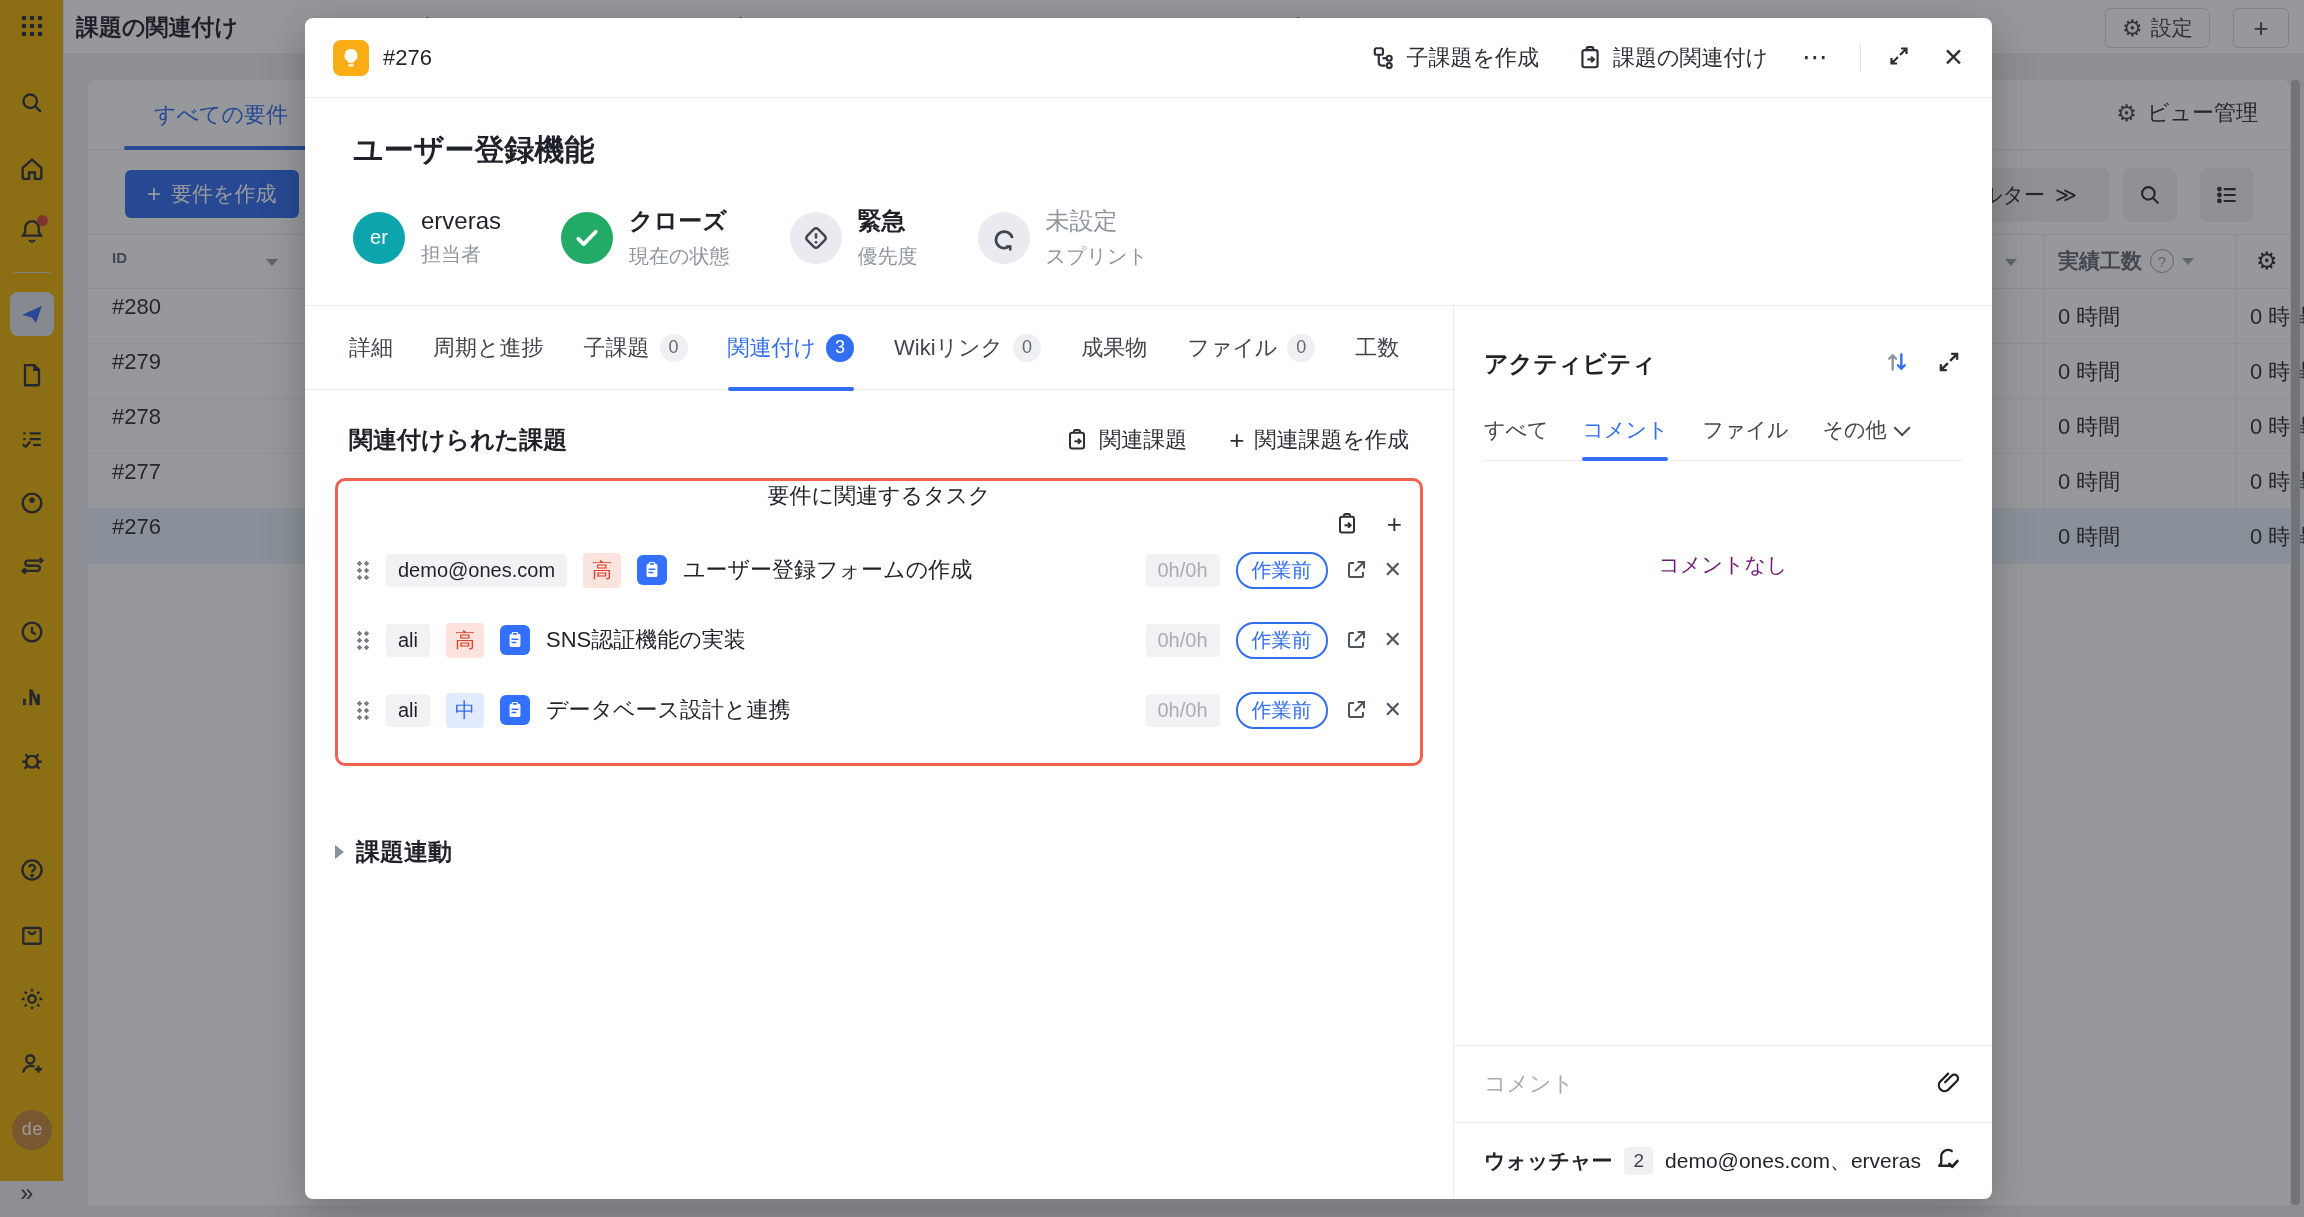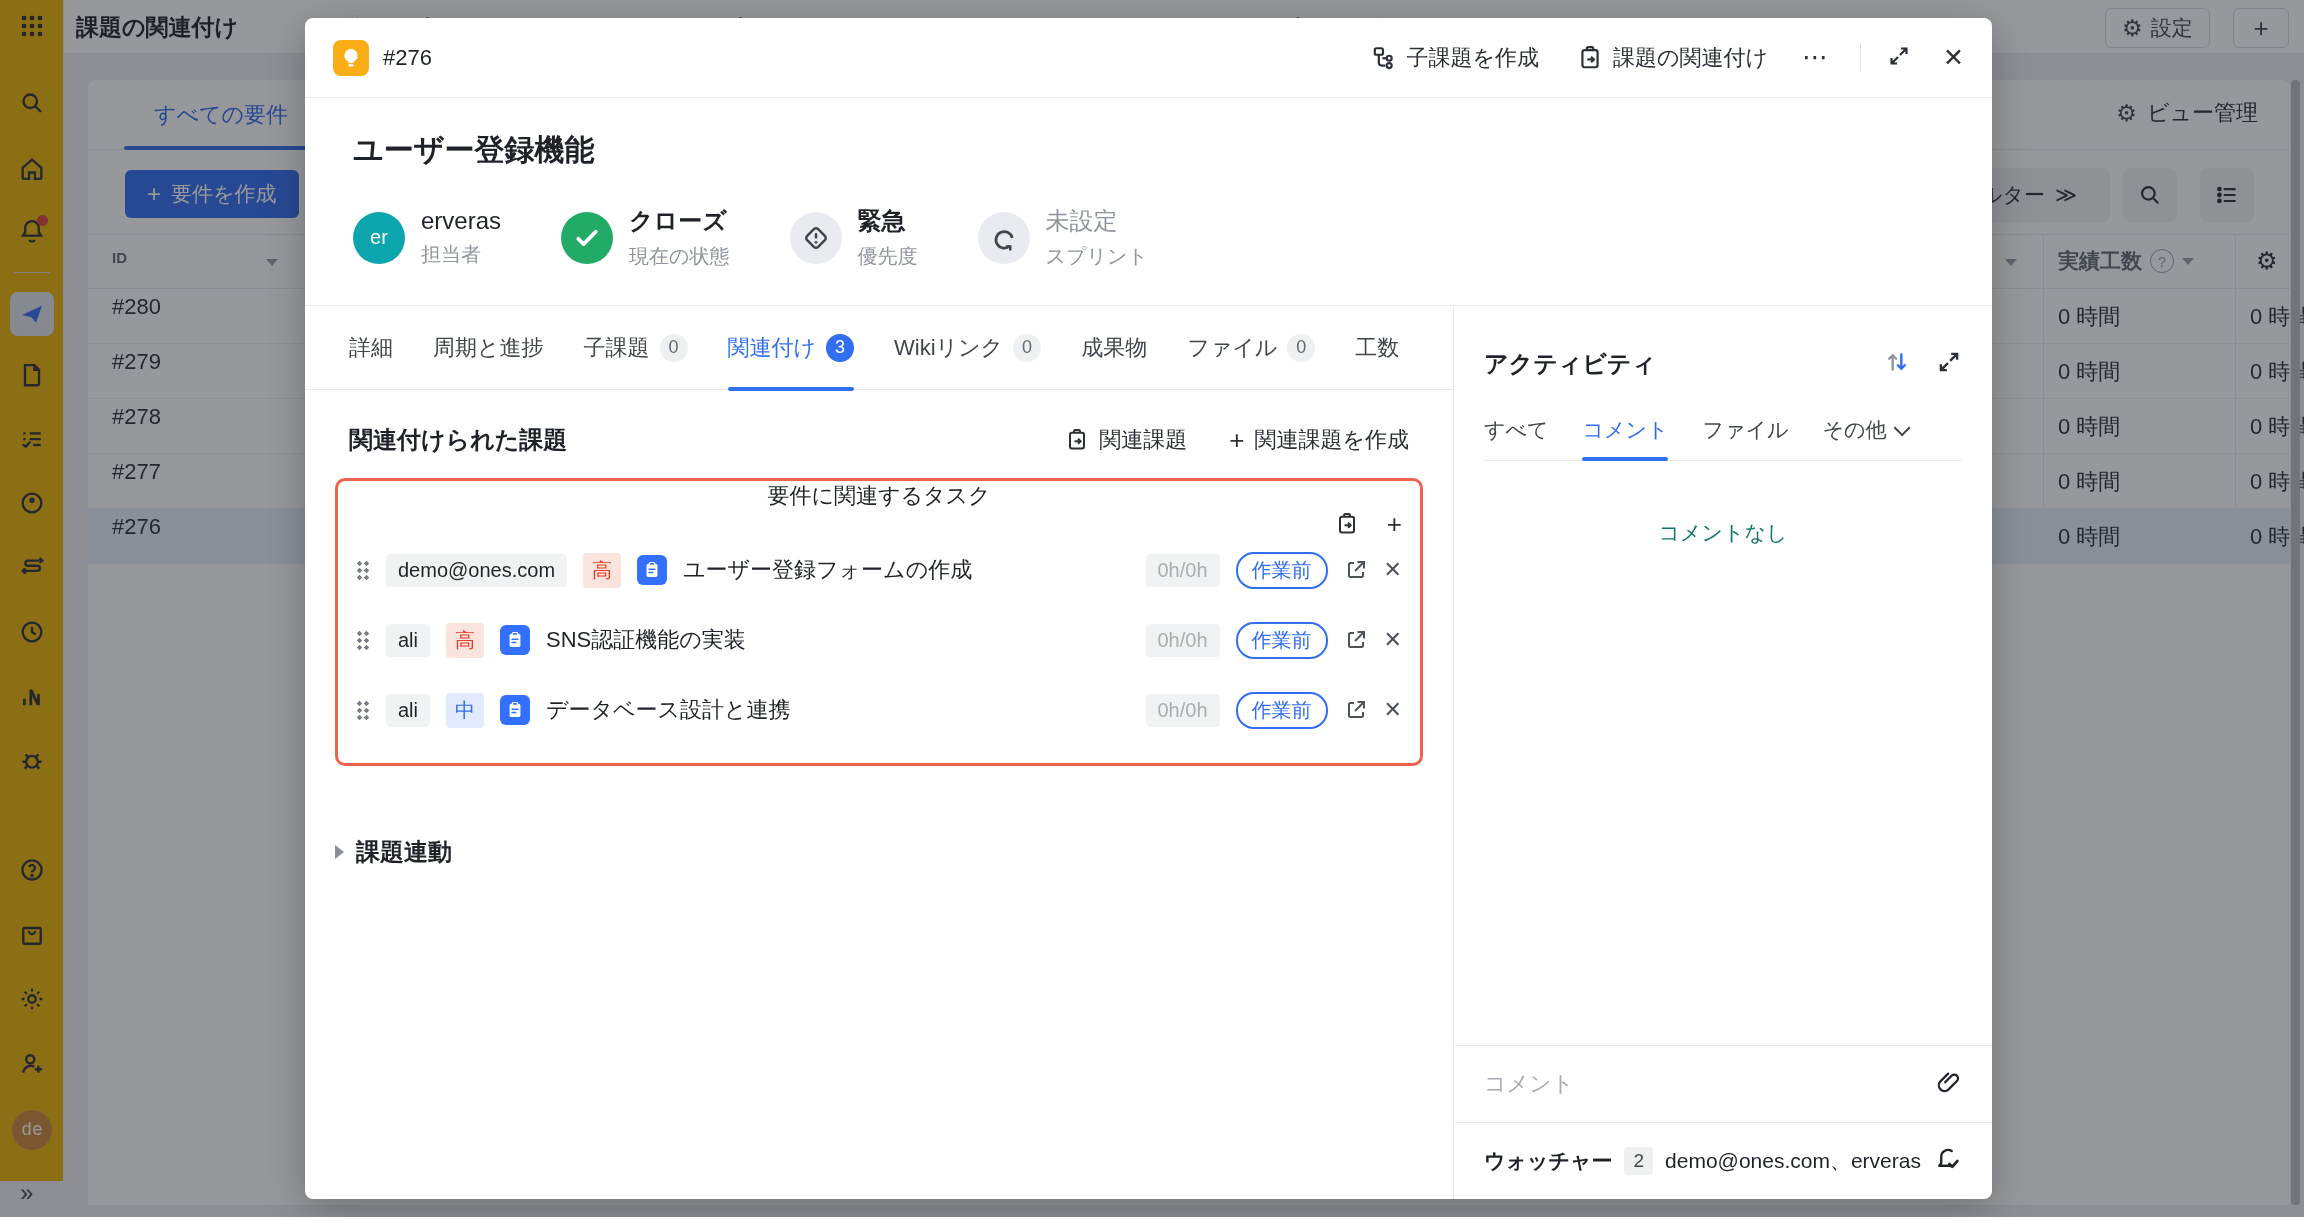--- a/index.html
+++ b/index.html
@@ -133,21 +133,21 @@
   .m-activity { width:539px; border-left:1px solid #e8eaed; display:flex; flex-direction:column; padding:0 30px; }
   .a-head { display:flex; align-items:center; margin-top:42px; }
   .a-title { font-size:24px; font-weight:700; }
   .a-head-icons { margin-left:auto; display:flex; align-items:center; gap:26px; }
   .a-head-icons svg { width:26px; height:26px; }
   .a-tabs { display:flex; align-items:center; gap:34px; margin-top:36px; border-bottom:1px solid #e8eaed; }
   .a-tab { position:relative; font-size:21px; color:#41464d; padding-bottom:16px; display:flex; align-items:center; gap:8px; }
   .a-tab.active { color:#316ef0; }
   .a-tab.active::after { content:""; position:absolute; left:0; right:0; bottom:-1px; height:4px; background:#316ef0; border-radius:2px; }
   .chev-dn { width:12px; height:12px; border-right:2.5px solid #41464d; border-bottom:2.5px solid #41464d; transform:rotate(45deg) translateY(-3px); }
-  .a-empty { margin-top:58px; text-align:center; font-size:21px; color:#0f766e; }
+  .a-empty { margin-top:90px; text-align:center; font-size:21px; color:#701a75; }
   .a-spacer { flex:1; }
   .a-comment { border-top:1px solid #e8eaed; margin:0 -30px; padding:0 30px; height:77px; display:flex; align-items:center; flex:none; }
   .a-comment input { border:none; outline:none; flex:1; font-size:22px; color:#1f2329; font-family:inherit; }
   .a-comment input::placeholder { color:#a8adb3; }
   .clip svg { width:27px; height:27px; }
   .a-watch { border-top:1px solid #e8eaed; margin:0 -30px; padding:0 30px; height:77px; display:flex; align-items:center; gap:12px; flex:none; }
   .w-label { font-size:21px; font-weight:700; }
   .w-count { background:#eef0f2; border-radius:4px; padding:3px 9px; font-size:19px; color:#41464d; }
   .w-names { font-size:21px; color:#1f2329; flex:1; white-space:nowrap; overflow:hidden; }
   .w-bell svg { width:28px; height:28px; }

